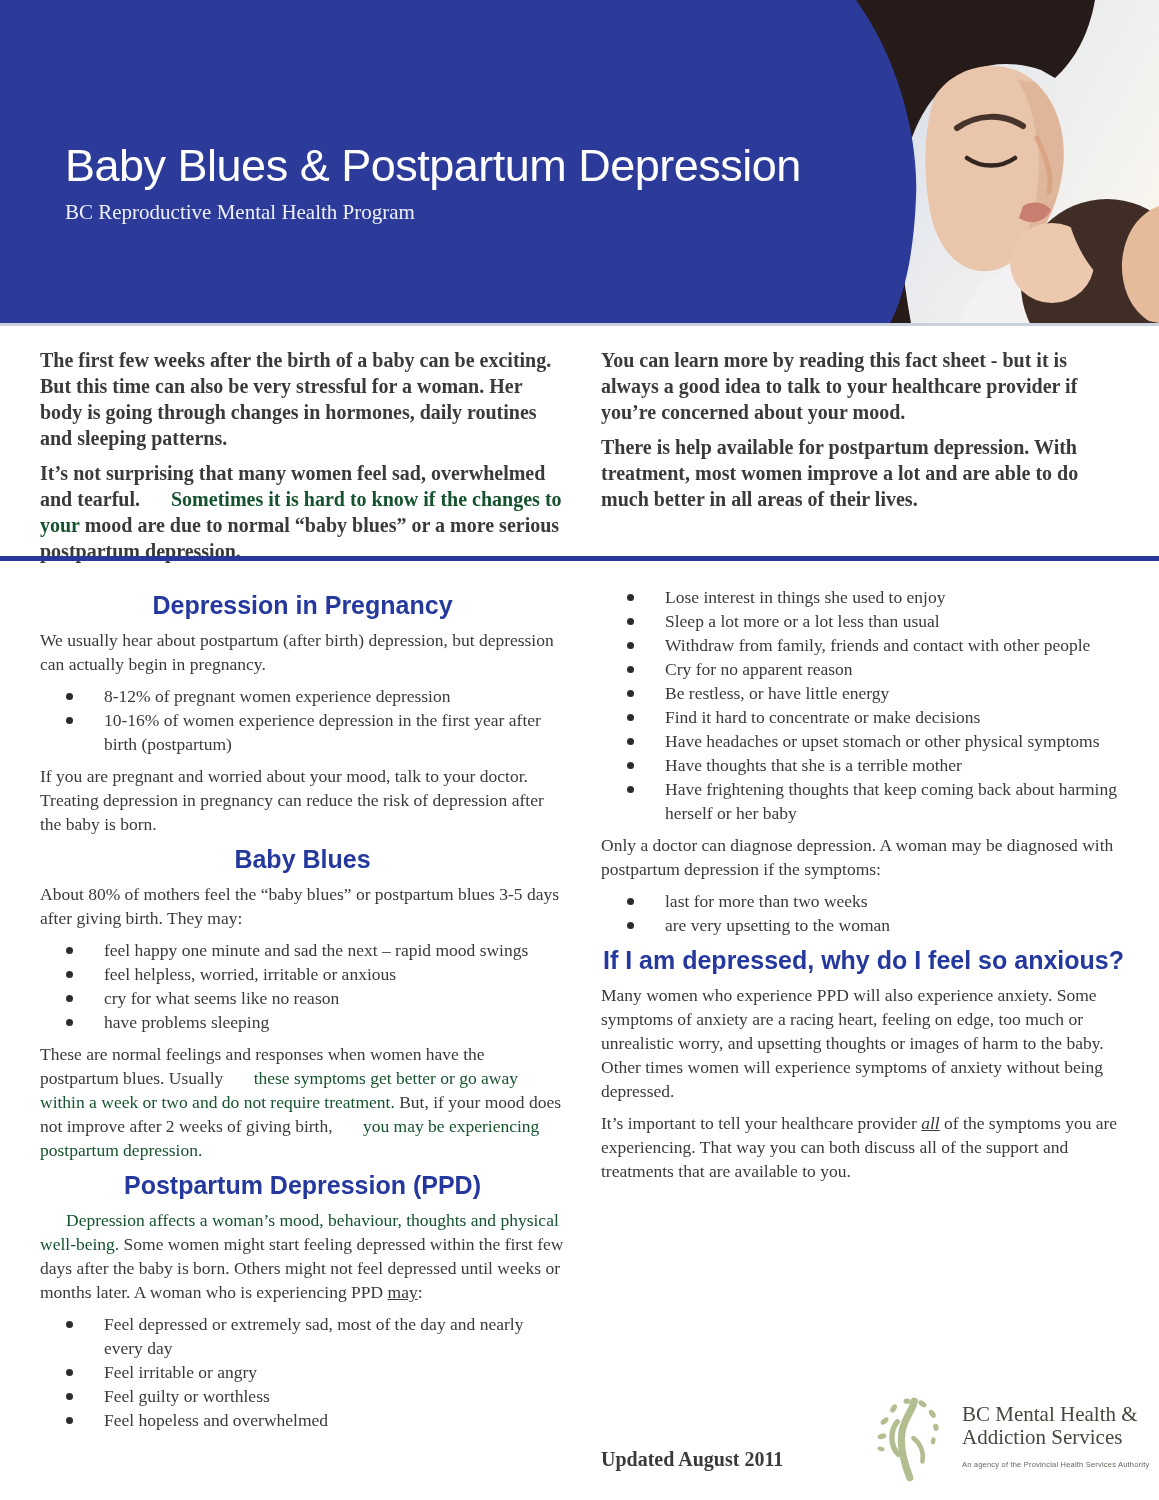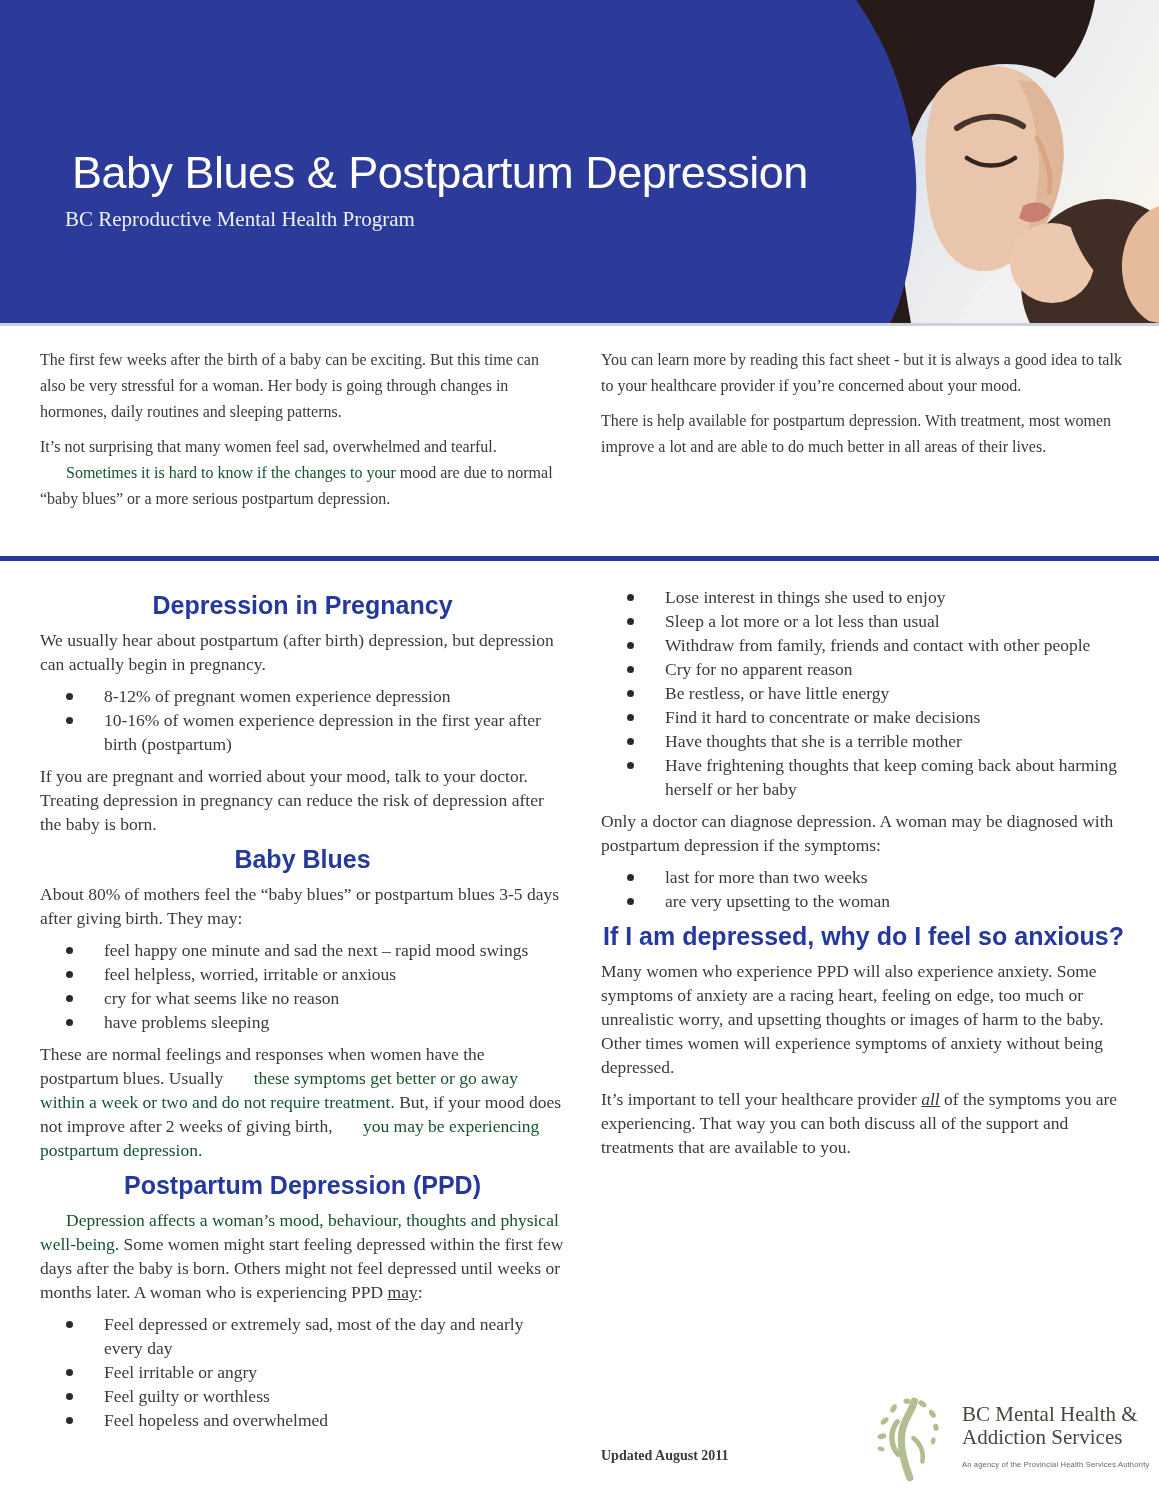--- a/index.html
+++ b/index.html
@@ -4,26 +4,26 @@
 <style>
   html,body{margin:0;padding:0;background:#ffffff;}
   .page{position:relative;width:1159px;height:1500px;background:#ffffff;
         font-family:"Liberation Serif",serif;color:#3a3a3a;overflow:hidden;}
 
   
   .hero{position:absolute;left:0;top:0;width:1159px;height:323px;border-bottom:3px solid #ccd1de;}
   .hero-photo{position:absolute;right:0;top:0;width:320px;height:323px;display:block;}
   .hero-blue{position:absolute;left:0;top:0;width:1159px;height:323px;display:block;}
   .hero-text{position:absolute;left:65px;top:140px;z-index:3;color:#ffffff;}
-  .hero-text h1{margin:7px;font-family:"Liberation Sans",sans-serif;font-weight:400;
+  .hero-text h1{margin:0;font-family:"Liberation Sans",sans-serif;font-weight:400;
                 font-size:45px;letter-spacing:-0.5px;line-height:52px;}
   .hero-sub{font-family:"Liberation Serif",serif;font-size:21px;margin-top:8px;color:#eef0fa;}
 
   
-  .intro{position:absolute;top:347px;width:525px;font-size:16px;line-height:26px;}
+  .intro{position:absolute;top:347px;width:525px;font-size:20px;line-height:26px;font-weight:bold;}
   .intro-left{left:40px;}
   .intro-right{left:601px;}
   .intro p{margin:0 0 9px 0;}
 
   .divider{position:absolute;left:0;top:556px;width:1159px;height:5px;background:#26389b;}
 
   
   .col{position:absolute;top:585px;width:525px;font-size:17.5px;line-height:24px;}
   .col-left{left:40px;}
   .col-right{left:601px;}
@@ -32,21 +32,21 @@
           color:#24389e;text-align:center;margin:5px 0 7px 0;line-height:31px;}
   ul.bullets{list-style:none;margin:0 0 8px 0;padding:0;}
   ul.bullets li{position:relative;padding-left:64px;}
   ul.bullets li::before{content:"";position:absolute;left:26px;top:9px;width:7px;height:7px;
                         border-radius:50%;background:#2b2b2b;}
   .seg-gray{color:#14532d;margin-left:26px;}
   .seg-italic{font-style:italic;text-decoration:underline;}
   .seg-underline{text-decoration:underline;}
 
   
-  .updated{position:absolute;left:601px;top:1448px;font-size:14px;font-weight:700;color:#3a3a3a;}
+  .updated{position:absolute;left:601px;top:1448px;font-size:20px;font-weight:700;color:#3a3a3a;}
   .logo{position:absolute;left:872px;top:1396px;width:256px;display:flex;align-items:center;gap:18px;}
   .logo-mark{flex:0 0 auto;display:block;}
   .logo-text{font-family:"Liberation Serif",serif;color:#47473f;font-size:21px;line-height:23px;}
   .logo-tagline{font-family:"Liberation Sans",sans-serif;font-size:7.5px;color:#66665c;
                 margin-top:4px;letter-spacing:0.2px;white-space:nowrap;}
 </style>
 </head>
 <body>
 
 <div class="page">
@@ -130,20 +130,21 @@
   </section>
 
   <section class="col col-right">
     <ul class="bullets">
         <li>Lose interest in things she used to enjoy</li>
         <li>Sleep a lot more or a lot less than usual</li>
         <li>Withdraw from family, friends and contact with other people</li>
         <li>Cry for no apparent reason</li>
         <li>Be restless, or have little energy</li>
         <li>Find it hard to concentrate or make decisions</li>
+        <li>Have headaches or upset stomach or other physical symptoms</li>
         <li>Have thoughts that she is a terrible mother</li>
         <li>Have frightening thoughts that keep coming back about harming herself or her baby</li>
       </ul>
     <p><span>Only a doctor can diagnose depression. A woman may be diagnosed with postpartum depression if the symptoms:</span></p>
     <ul class="bullets">
         <li>last for more than two weeks</li>
         <li>are very upsetting to the woman</li>
       </ul>
 
     <h2>If I am depressed, why do I feel so anxious?</h2>

